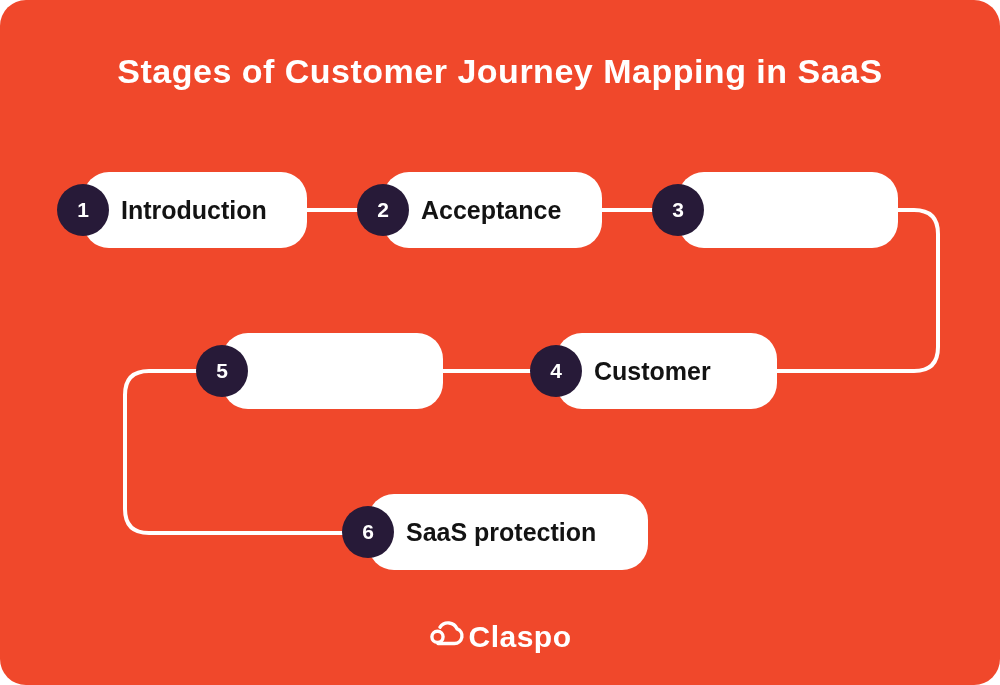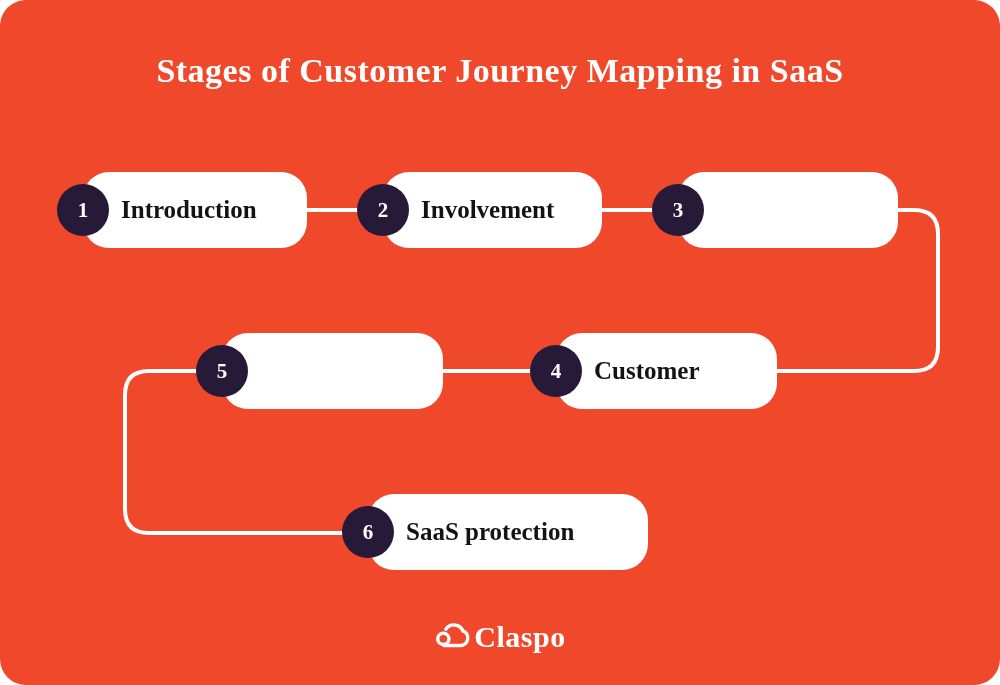--- a/index.html
+++ b/index.html
@@ -8,21 +8,20 @@
     width: 1000px;
     height: 685px;
     overflow: hidden;
     font-family: "Liberation Sans", sans-serif;
   }
   .canvas {
     position: absolute;
     inset: 0;
     background: var(--bg, #F0482B);
     border-radius: 26px;
-    font-family: Liberation Serif, serif;
   }
   .title {
     position: absolute;
     top: 52px;
     left: 0;
     width: 100%;
     text-align: center;
     color: var(--title, #ffffff);
     font-size: 34px;
     font-weight: 700;
@@ -76,21 +75,21 @@
   .stage-4 { left: 556px; top: 333px; width: 221px; }
   .stage-5 { left: 222px; top: 333px; width: 221px; }
   .stage-6 { left: 368px; top: 494px; width: 280px; }
   .logo {
     position: absolute;
     z-index: 2;
     left: 50%;
     top: 620px;
     transform: translateX(-50%);
     display: flex;
-    align-items: center;
+    align-items: flex-start;
   }
   .logo .logo-text {
     color: #ffffff;
     font-size: 30px;
     font-weight: 700;
     letter-spacing: 0.5px;
   }
 </style>
 </head>
 <body>
@@ -108,21 +107,21 @@
       <path d="M198 371 H149 Q125 371 125 395 V509 Q125 533 149 533 H344"></path>
     </svg>
 
     <div class="stage stage-1">
       <span class="num">1</span>
       <span class="label">Introduction</span>
     </div>
 
     <div class="stage stage-2">
       <span class="num">2</span>
-      <span class="label">Involvement</span>
+      <span class="label">Acceptance</span>
     </div>
 
     <div class="stage stage-3">
       <span class="num">3</span>
     </div>
 
     <div class="stage stage-4">
       <span class="num">4</span>
       <span class="label">Customer</span>
     </div>

